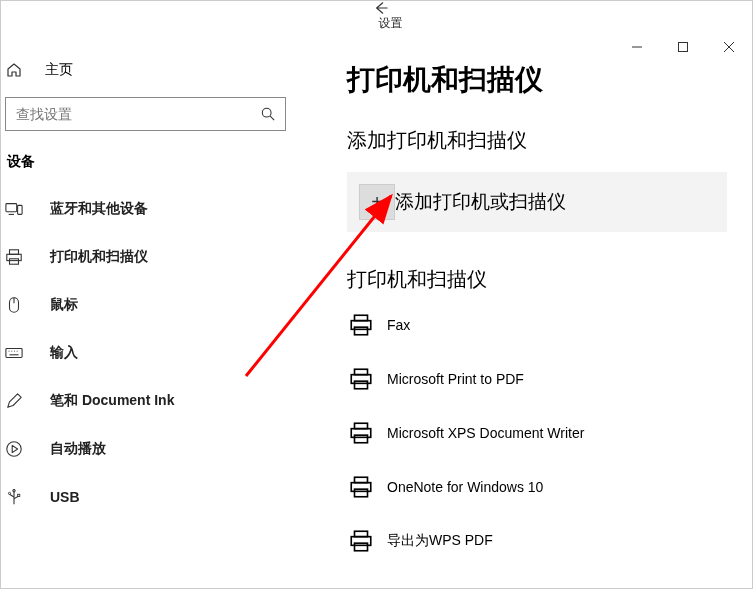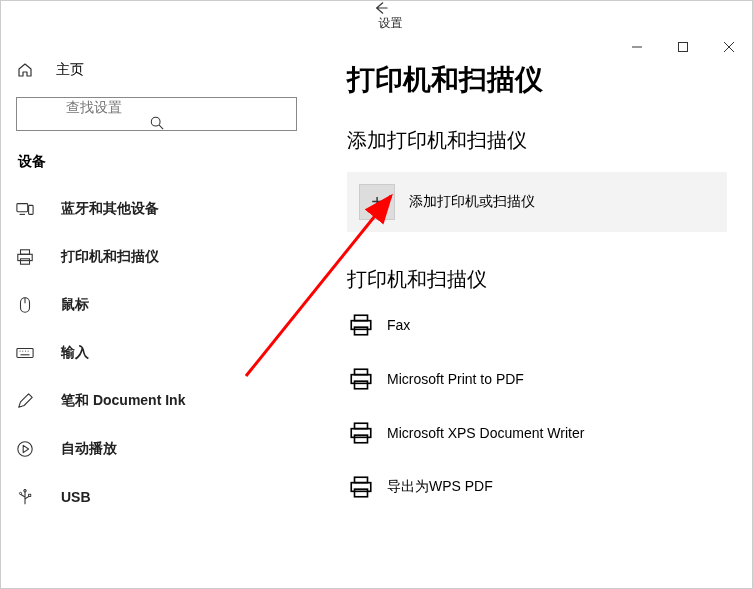--- a/index.html
+++ b/index.html
@@ -3,39 +3,39 @@
 <meta charset="utf-8">
 <style>
   * { box-sizing: border-box; margin: 0; padding: 0; font-family: "Microsoft YaHei", "Segoe UI", sans-serif; }
   body { width: 753px; height: 589px; background: #fff; overflow: hidden; position: relative; border: 1px solid #ccc; }
   .titlebar { height: 36px; display: flex; align-items: center; padding-left: 8px; flex-direction: column; }
   .titlebar .back { width: 32px; height: 32px; display: flex; align-items: center; justify-content: center; font-size: 14px; color: #333; }
   .titlebar .title { margin-left: 20px; font-size: 12px; color: #222; }
   .winctrls { margin-left: auto; display: flex; }
   .winctrls .btn { width: 46px; height: 30px; display: flex; align-items: center; justify-content: center; color: #222; font-size: 12px; }
   .content { display: flex; height: calc(100% - 36px); }
-  .sidebar { width: 330px; padding: 24px 20px 0 15px; display: flex; flex-direction: column; }
+  .sidebar { width: 330px; padding: 24px 20px 0 4px; display: flex; flex-direction: column; }
   .home-row { display: flex; align-items: center; gap: 22px; margin-bottom: 18px; cursor: default; }
   .home-row .icon { width: 18px; font-size: 15px; display:flex; align-items:center; justify-content:center; }
   .home-row .label { font-size: 14px; }
-  .searchwrap { width: 281px; height: 34px; border: 1px solid #888; display: flex; align-items: center; padding: 0 10px; margin-bottom: 22px; flex-direction: column; }
+  .searchwrap { width: 281px; height: 34px; border: 1px solid #888; display: flex; align-items: center; padding: 0 10px; margin-bottom: 22px; }
   .searchwrap input { flex: 1; border: none; outline: none; font-size: 14px; color: #555; background: transparent; }
   .searchwrap .sicon { font-size: 14px; color: #333; }
   .section-label { font-size: 14px; font-weight: 600; margin-bottom: 14px; padding-left: 2px; }
   .nav { display: flex; flex-direction: column; gap: 0; margin-left: -20px; }
   .nav-item { display: flex; align-items: center; height: 48px; padding: 0 20px; gap: 27px; position: relative; font-weight: bold; }
   .nav-item.active::before { content: ""; position: absolute; left: 0; top: 10px; bottom: 10px; width: 4px; background: #0078d4; }
   .nav-item .icon { width: 18px; font-size: 15px; display:flex; align-items:center; justify-content:center; color:#333; }
   .nav-item .label { font-size: 14px; color: #222; }
   .main { flex: 1; padding: 24px 16px 0 16px; display: flex; flex-direction: column; overflow: hidden; }
   .main h1 { font-size: 28px; font-weight: 600; margin-bottom: 28px; }
   .main h2 { font-size: 20px; font-weight: 400; margin-bottom: 18px; }
   .add-row { display: flex; align-items: center; background: #f3f3f3; height: 60px; padding: 0 12px; margin-bottom: 34px; width: 380px; }
   .add-row .plusbox { width: 36px; height: 36px; background: #ddd; display:flex; align-items:center; justify-content:center; font-size:20px; color:#333; border:1px solid #ccc; }
-  .add-row .label { margin-left: 14px; font-size: 14px; }
+  .add-row .label { font-size: 19px; }
   .printers { display: flex; flex-direction: column; gap: 26px; }
   .printer-item { display: flex; align-items: center; gap: 12px; }
   .printer-item .picon { width: 28px; height: 28px; display:flex; align-items:center; justify-content:center; }
   .printer-item .label { font-size: 14px; }
   
   svg { display:block; }
   .arrow { position:absolute; left:235px; top:185px; pointer-events:none; }
 </style>
 </head>
 <body>
@@ -202,20 +202,30 @@
         <span class="label">Microsoft XPS Document Writer</span>
       </div>
       <div class="printer-item">
         <span class="picon">
             <svg width="26" height="26" viewBox="0 0 24 24">
               <rect x="6" y="3" width="12" height="5" stroke="#000" stroke-width="1.5" fill="none"></rect>
               <rect x="3" y="8" width="18" height="8" stroke="#000" stroke-width="1.5" fill="none"></rect>
               <rect x="6" y="14" width="12" height="7" stroke="#000" stroke-width="1.5" fill="none"></rect>
             </svg>
           </span>
+        <span class="label">OneNote for Windows 10</span>
+      </div>
+      <div class="printer-item">
+        <span class="picon">
+            <svg width="26" height="26" viewBox="0 0 24 24">
+              <rect x="6" y="3" width="12" height="5" stroke="#000" stroke-width="1.5" fill="none"></rect>
+              <rect x="3" y="8" width="18" height="8" stroke="#000" stroke-width="1.5" fill="none"></rect>
+              <rect x="6" y="14" width="12" height="7" stroke="#000" stroke-width="1.5" fill="none"></rect>
+            </svg>
+          </span>
         <span class="label">导出为WPS PDF</span>
       </div>
     </div>
   </div>
 </div>
 
 <svg class="arrow" width="200" height="200">
   <defs>
     <marker id="ahead" markerWidth="12" markerHeight="12" refX="9" refY="4" orient="auto">
       <path d="M0,0 L10,4 L0,8 Z" fill="#ff0000"></path>

